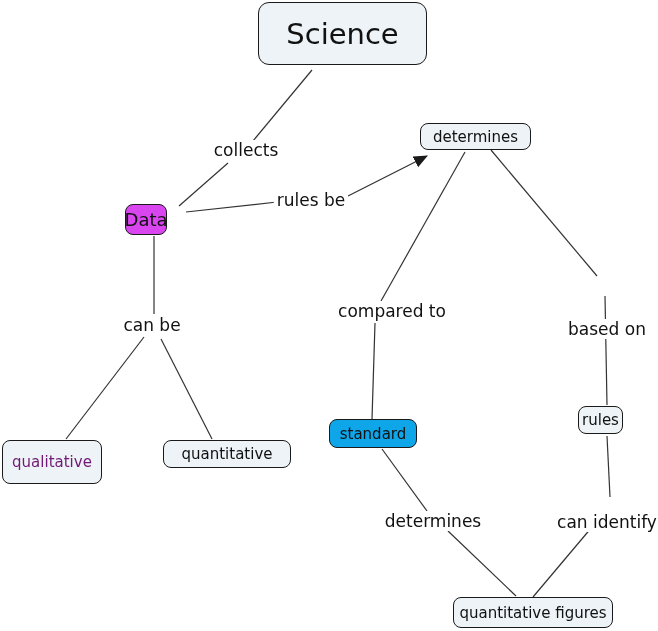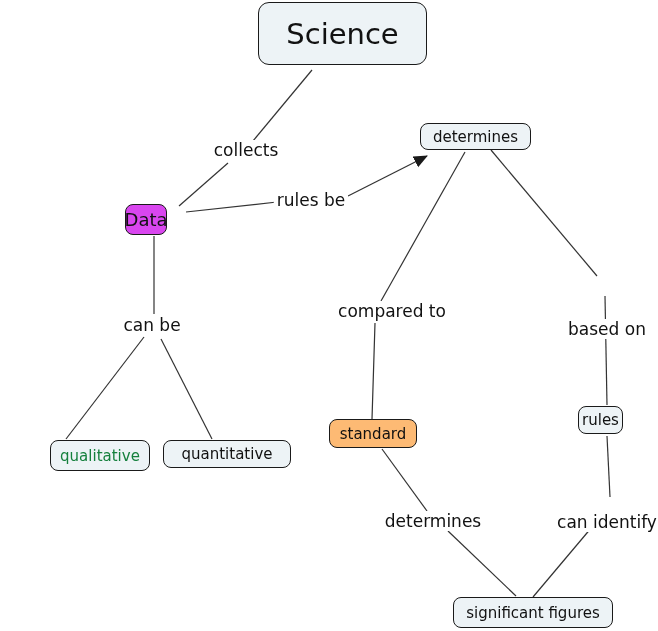--- a/index.html
+++ b/index.html
@@ -86,34 +86,34 @@
 
   <div class="node big" style="left: 258px; top: 2px; width: 169px; height: 63px; background: rgb(237, 243, 246); border-color: rgb(26, 26, 26); color: rgb(17, 17, 17);">
     <span>Science</span>
   </div>
   <div class="node mid" style="left: 125px; top: 204px; width: 42px; height: 31px; background: #d946ef; border-color: rgb(26, 26, 26); color: rgb(17, 17, 17); text-align: right;">
     <span>Data</span>
   </div>
   <div class="node" style="left: 420px; top: 123px; width: 111px; height: 27px; background: rgb(237, 243, 246); border-color: rgb(26, 26, 26); color: rgb(17, 17, 17);">
     <span>determines</span>
   </div>
-  <div class="node" style="left: 2px; top: 440px; width: 100px; height: 31px; background: rgb(237, 243, 246); border-color: rgb(26, 26, 26); color: #15803d; margin-left: 48px;">
+  <div class="node" style="left: 2px; top: 440px; width: 100px; height: 44px; background: rgb(237, 243, 246); border-color: rgb(26, 26, 26); color: #701a75;">
     <span>qualitative</span>
   </div>
   <div class="node" style="left: 163px; top: 440px; width: 128px; height: 28px; background: rgb(237, 243, 246); border-color: rgb(26, 26, 26); color: rgb(17, 17, 17);">
     <span>quantitative</span>
   </div>
-  <div class="node" style="left: 329px; top: 419px; width: 88px; height: 29px; background: #fdba74; border-color: rgb(26, 26, 26); color: rgb(17, 17, 17);">
+  <div class="node" style="left: 329px; top: 419px; width: 88px; height: 29px; background: #0ea5e9; border-color: rgb(26, 26, 26); color: rgb(17, 17, 17);">
     <span>standard</span>
   </div>
   <div class="node" style="left: 578px; top: 406px; width: 45px; height: 28px; background: rgb(237, 243, 246); border-color: rgb(26, 26, 26); color: rgb(17, 17, 17);">
     <span>rules</span>
   </div>
   <div class="node" style="left: 453px; top: 597px; width: 160px; height: 31px; background: rgb(237, 243, 246); border-color: rgb(26, 26, 26); color: rgb(17, 17, 17);">
-    <span>significant figures</span>
+    <span>quantitative figures</span>
   </div>
 
   <span class="edge-label" style="left:246px; top:150px;">collects</span>
   <span class="edge-label" style="left:311px; top:200px;">rules be</span>
   <span class="edge-label" style="left:152px; top:325px;">can be</span>
   <span class="edge-label" style="left:392px; top:311px;">compared to</span>
   <span class="edge-label" style="left:607px; top:285px;margin-top:44px;">based on</span>
   <span class="edge-label" style="left:433px; top:521px;">determines</span>
   <span class="edge-label" style="left:607px; top:508px;margin-top:14px;">can identify</span>
 

